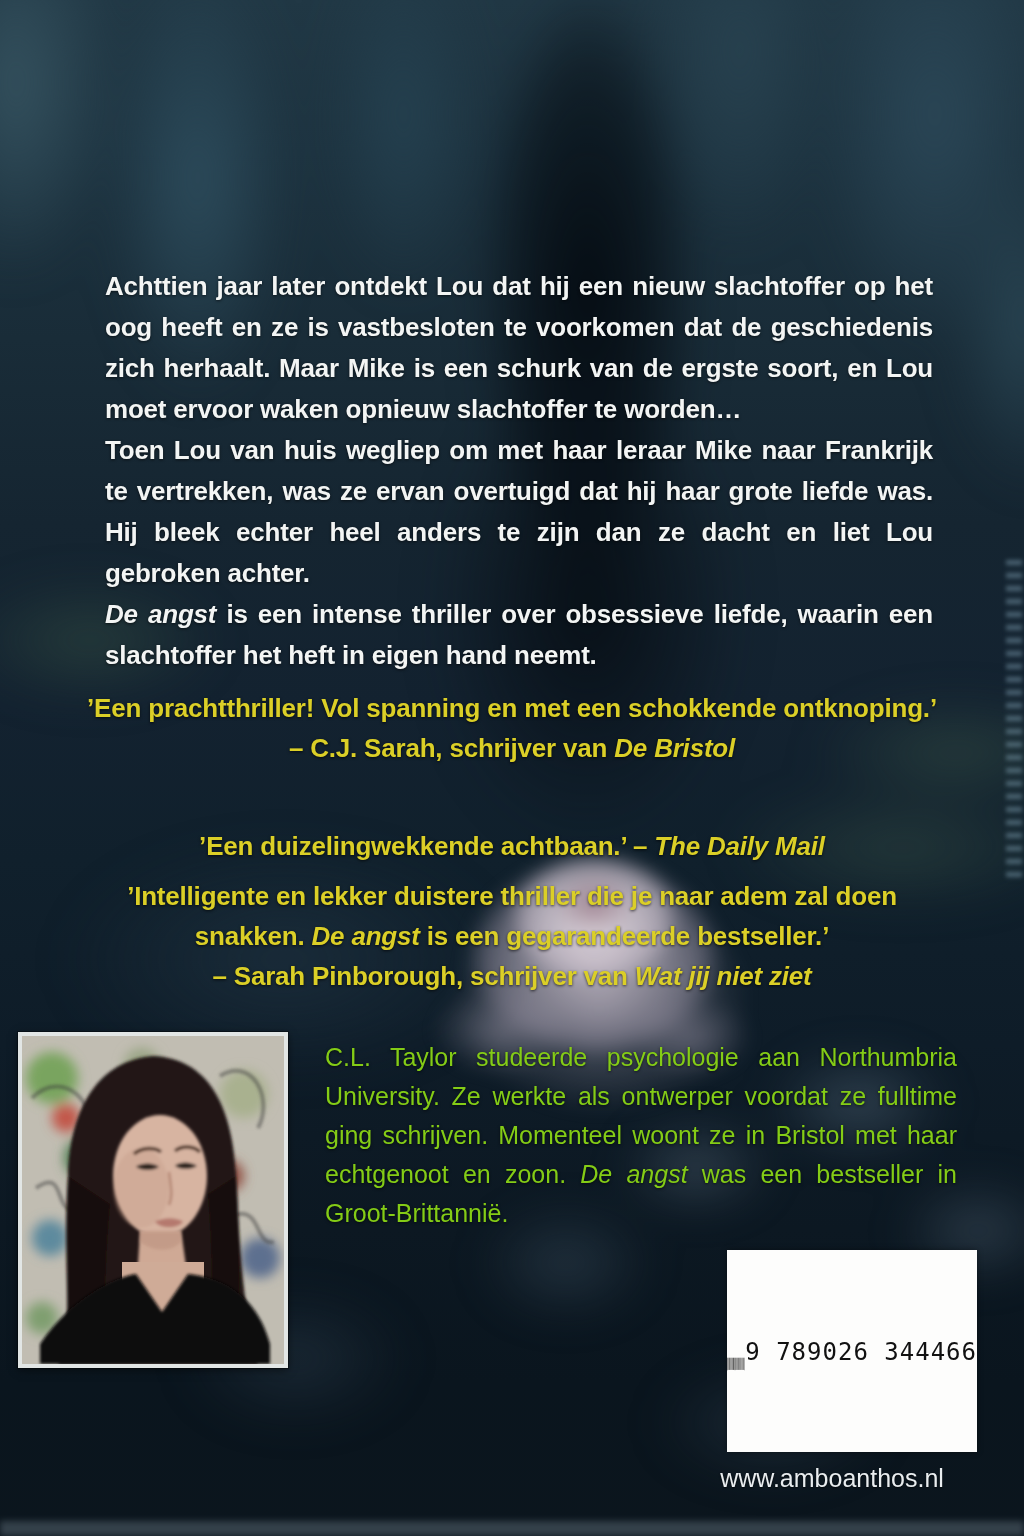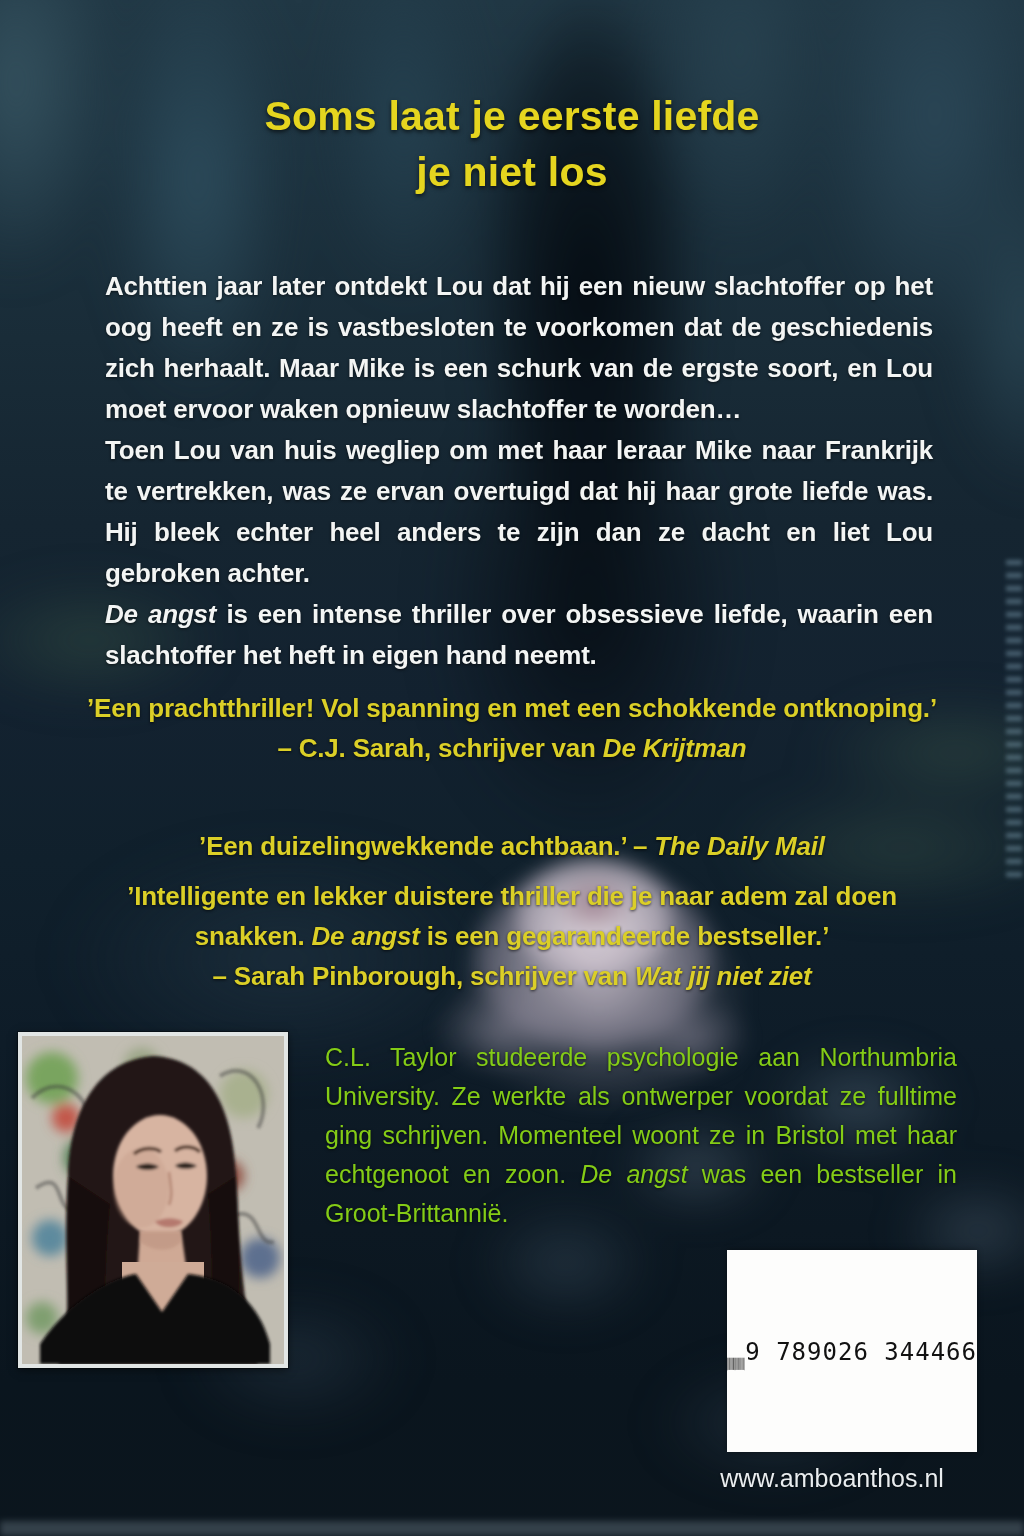--- a/index.html
+++ b/index.html
@@ -115,34 +115,30 @@
 <body>
 
 <div class="cover">
 
   <div class="bg-base"></div>
   <div class="bg-blobs"></div>
   <div class="rose"></div>
   <div class="edge-band"></div>
   <div class="bottom-strip"></div>
 
-  <h1 class="headline">
-    <span>Soms laat je eerste liefde</span><br>
-    <span>je niet los</span>
-  </h1>
 
   <div class="synopsis">
     <p>Achttien jaar later ontdekt Lou dat hij een nieuw slachtoffer op het oog heeft en ze is vastbesloten te voorkomen dat de geschiedenis zich herhaalt. Maar Mike is een schurk van de ergste soort, en Lou moet ervoor waken opnieuw slachtoffer te worden…</p>
     <p>Toen Lou van huis wegliep om met haar leraar Mike naar Frankrijk te vertrekken, was ze ervan overtuigd dat hij haar grote liefde was. Hij bleek echter heel anders te zijn dan ze dacht en liet Lou gebroken achter.</p>
     <p><i>De angst</i><span> is een intense thriller over obsessieve liefde, waarin een slachtoffer het heft in eigen hand neemt.</span></p>
   </div>
 
   <div class="quote quote-1">
     <div>’Een prachtthriller! Vol spanning en met een schokkende ontknoping.’</div>
-    <div><span>– C.J. Sarah, schrijver van </span><i>De Krijtman</i></div>
+    <div><span>– C.J. Sarah, schrijver van </span><i>De Bristol</i></div>
   </div>
 
   <div class="quote quote-2">
     <div><span>’Een duizelingwekkende achtbaan.’ – </span><i>The Daily Mail</i></div>
   </div>
 
   <div class="quote quote-3">
     <div class="q3-text"><span>’Intelligente en lekker duistere thriller die je naar adem zal doen snakken. </span><i>De angst</i><span> is een gegarandeerde bestseller.’</span></div>
     <div><span>– Sarah Pinborough, schrijver van </span><i>Wat jij niet ziet</i></div>
   </div>

